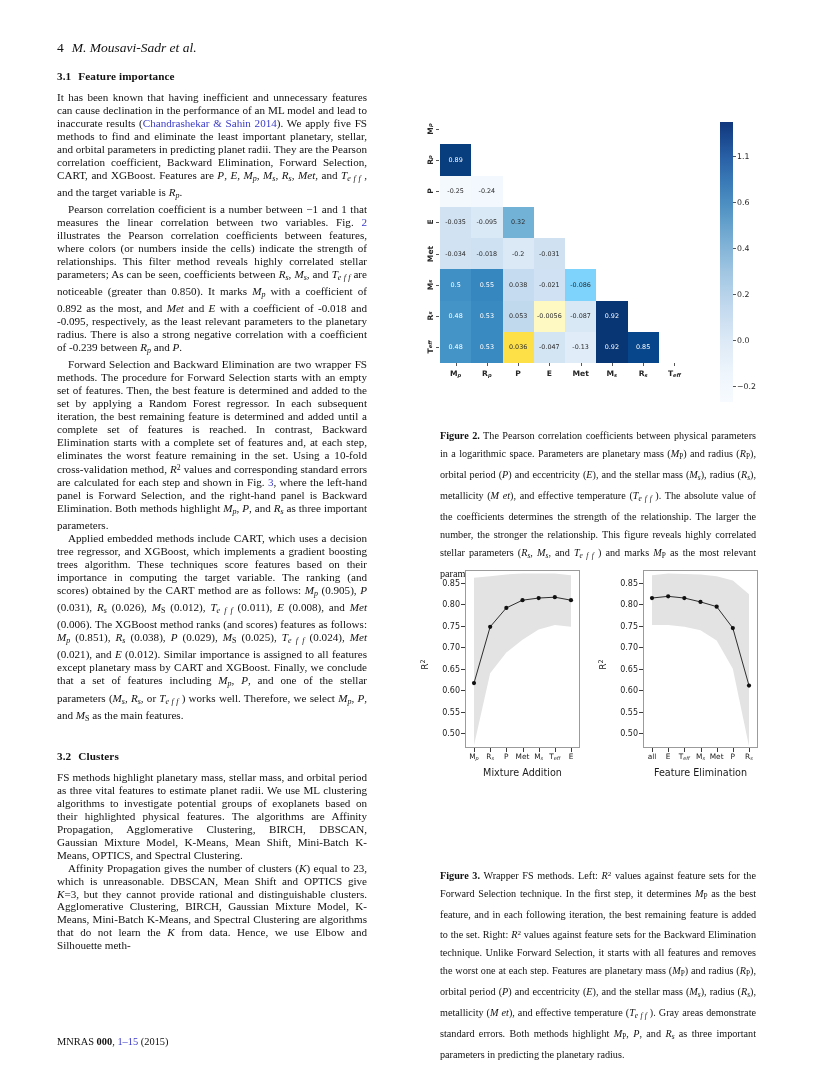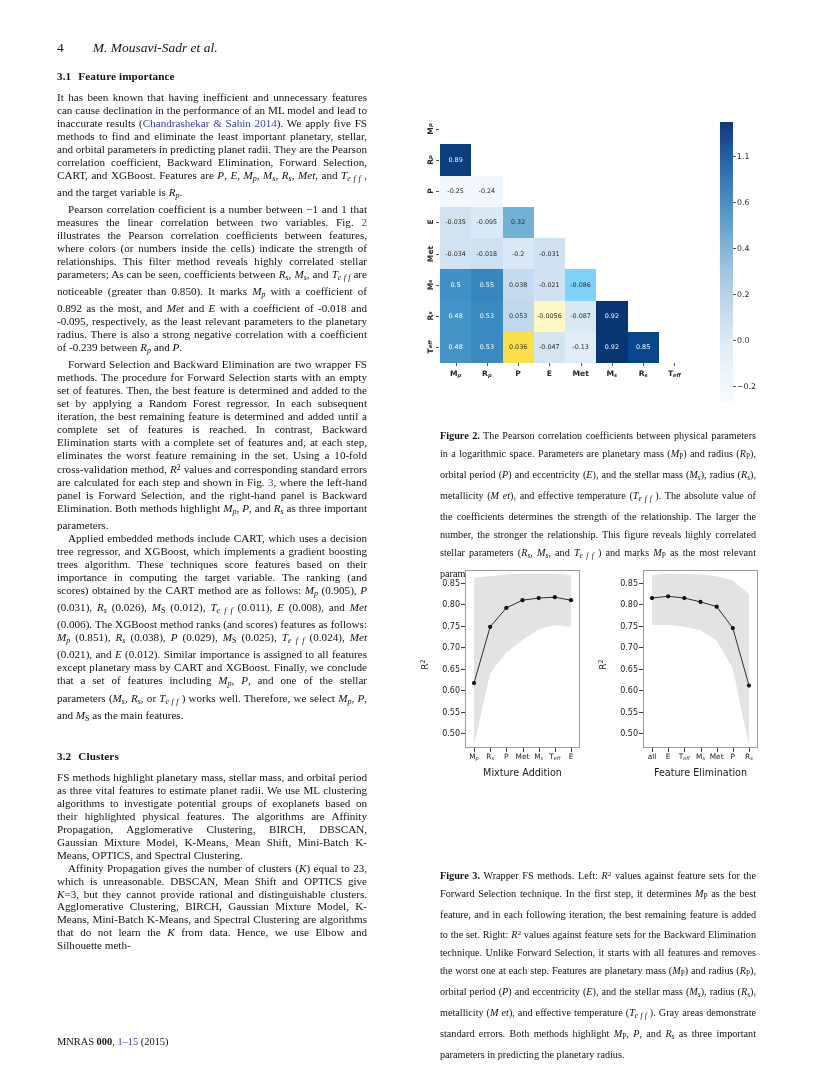--- a/index.html
+++ b/index.html
@@ -7,21 +7,21 @@
     width:827px;height:1086px;position:relative;overflow:hidden;
     font-family:"Liberation Serif", serif;
     color:#111111;
     -webkit-font-smoothing:antialiased;
   }
   .page{position:absolute;left:0;top:0;width:827px;height:1086px;}
 
   
   .runhead{position:absolute;left:57px;top:40px;font-size:13.5px;}
   .runhead .pg{font-weight:400;}
-  .runhead .au{font-style:italic;margin-left:29px;text-align:right;}
+  .runhead .au{font-style:italic;margin-left:8px;text-align:right;}
 
   
   .col-left{position:absolute;left:57px;top:70px;width:310px;}
   .col-right{position:absolute;left:424px;top:66px;width:348px;}
 
   h3.sect{
     font-size:11.2px;font-weight:bold;margin:0 0 9px 0;
     font-family:"Liberation Serif", serif;letter-spacing:.1px;
   }
   h3.sect .num{margin-right:7px;}

